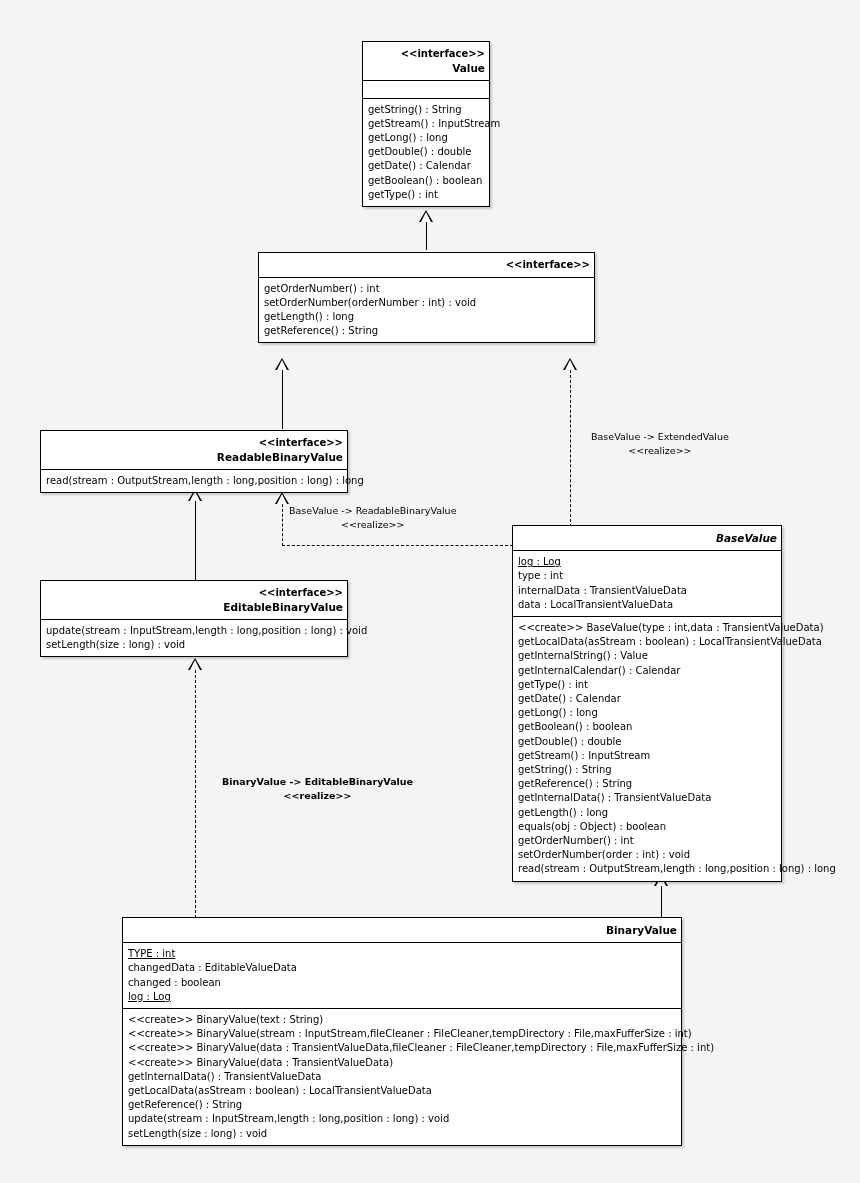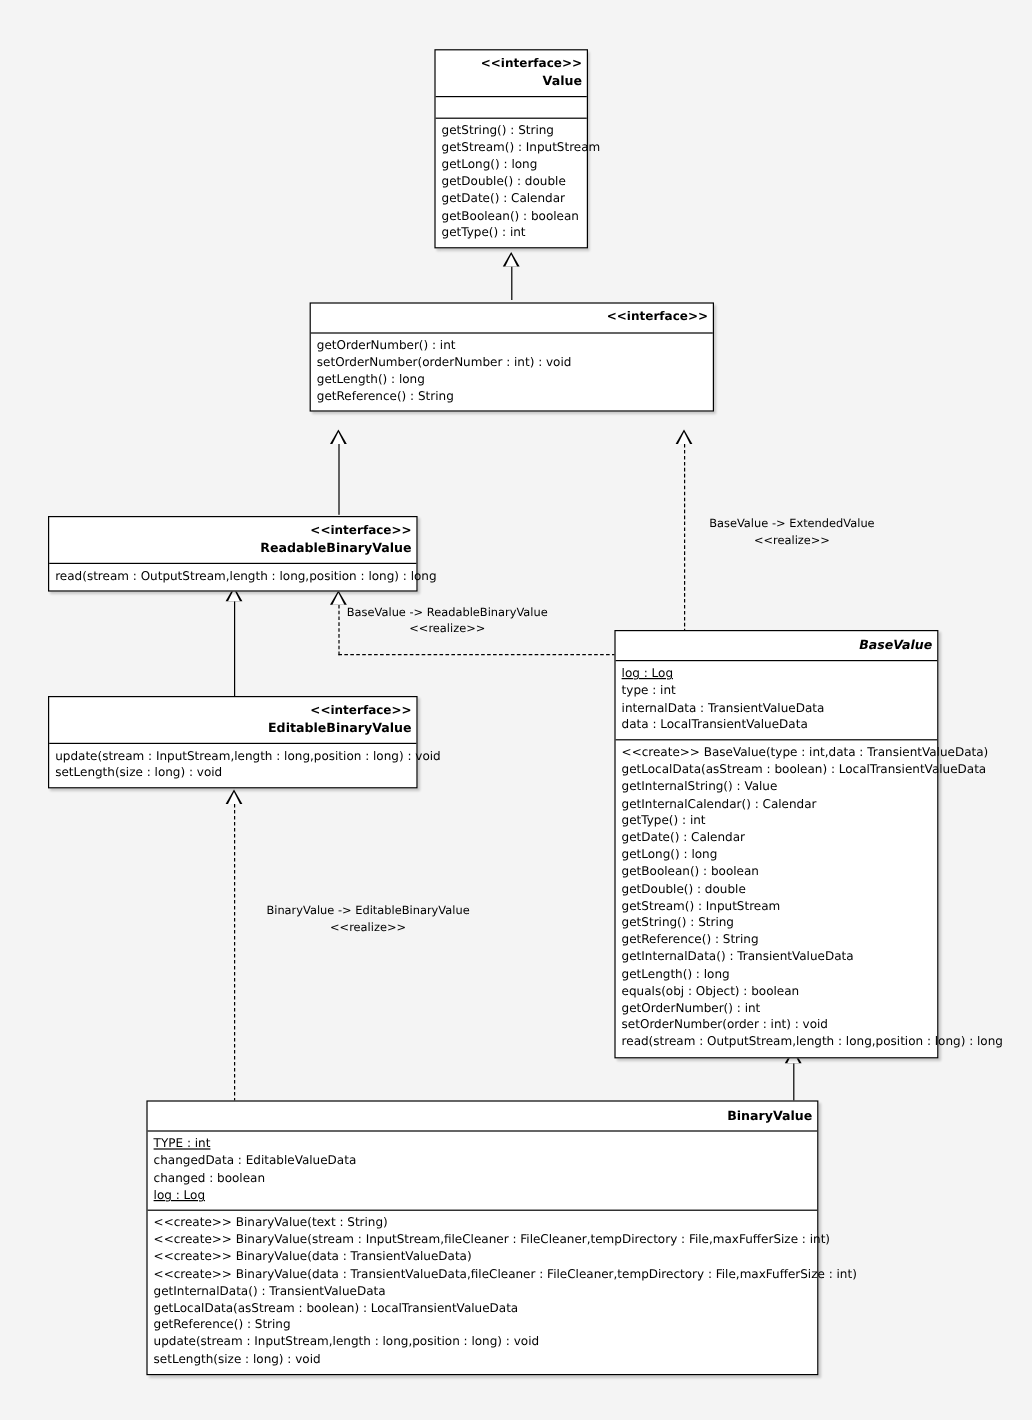--- a/index.html
+++ b/index.html
@@ -178,21 +178,21 @@
   </div>
 </div>
 
 <div class="edge">
   <div class="line-v dash" style="left:195px; top:670px; height:248px;"></div>
   <div class="arrow-up" style="left:195px; top:658px;">
     <span class="tri-outer"></span>
       <span class="tri-inner"></span>
   </div>
 </div>
-<div class="edge-label" style="left:222px; top:753px;">
+<div class="edge-label" style="left:222px; top:775px;font-weight:bold;">
   <span class="l1">BinaryValue -&gt; EditableBinaryValue</span>
   <span class="l2">&lt;&lt;realize&gt;&gt;</span>
 </div>
 
 <div class="edge">
   <div class="line-v" style="left:661px; top:886px; height:33px;"></div>
   <div class="arrow-up" style="left:661px; top:874px;">
     <span class="tri-outer"></span>
       <span class="tri-inner"></span>
   </div>
@@ -301,22 +301,22 @@
       <li class="static">TYPE : int</li>
       <li>changedData : EditableValueData</li>
       <li>changed : boolean</li>
       <li class="static">log : Log</li>
     </ul>
   </div>
   <div class="uml-compartment">
     <ul>
       <li>&lt;&lt;create&gt;&gt; BinaryValue(text : String)</li>
       <li>&lt;&lt;create&gt;&gt; BinaryValue(stream : InputStream,fileCleaner : FileCleaner,tempDirectory : File,maxFufferSize : int)</li>
+      <li>&lt;&lt;create&gt;&gt; BinaryValue(data : TransientValueData,fileCleaner : FileCleaner,tempDirectory : File,maxFufferSize : int)</li>
       <li>&lt;&lt;create&gt;&gt; BinaryValue(data : TransientValueData)</li>
-      <li>&lt;&lt;create&gt;&gt; BinaryValue(data : TransientValueData,fileCleaner : FileCleaner,tempDirectory : File,maxFufferSize : int)</li>
       <li>getInternalData() : TransientValueData</li>
       <li>getLocalData(asStream : boolean) : LocalTransientValueData</li>
       <li>getReference() : String</li>
       <li>update(stream : InputStream,length : long,position : long) : void</li>
       <li>setLength(size : long) : void</li>
     </ul>
   </div>
 </div>
 
 </body></html>

